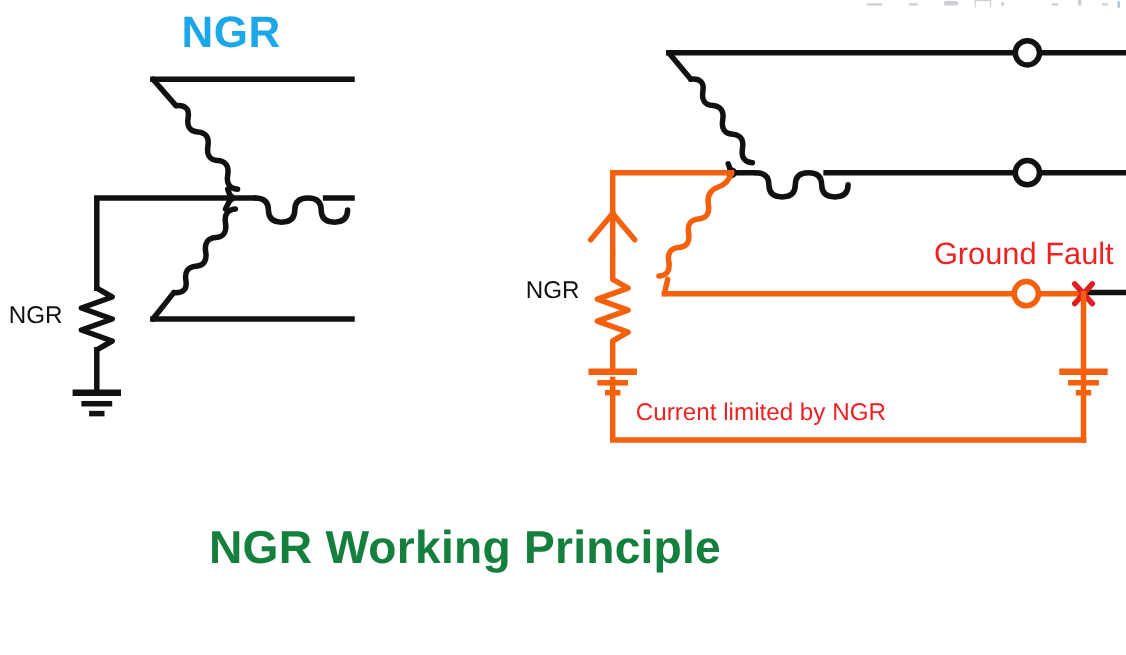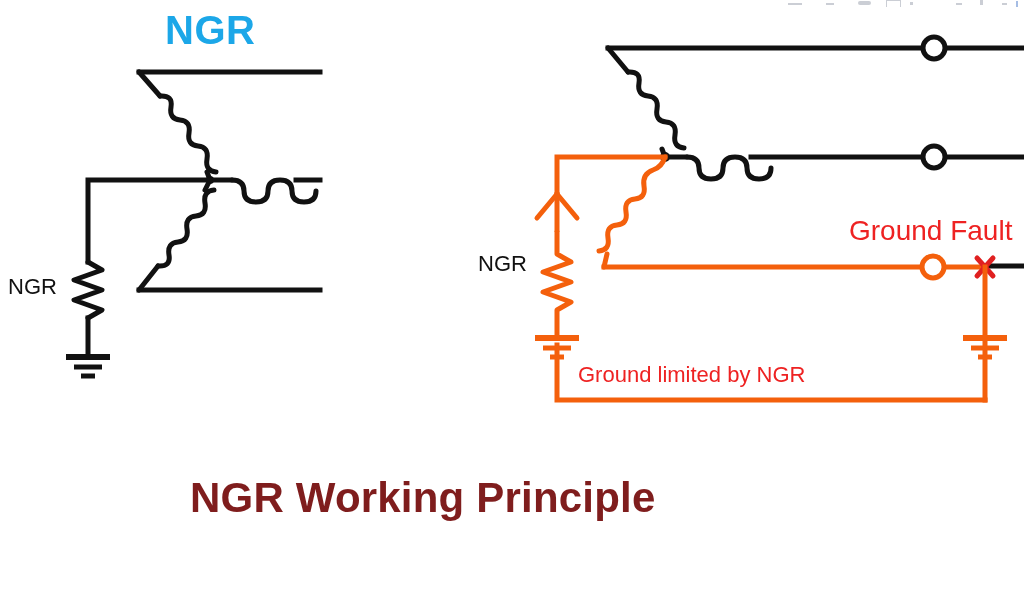--- a/index.html
+++ b/index.html
@@ -96,29 +96,29 @@
     background: #3b6fc4;
   }
 </style>
 </head>
 <body>
 
 <div id="stage" style="background: rgb(255, 255, 255);">
 
   <div class="lbl" id="heading-ngr" style="color: rgb(28, 167, 232);">NGR</div>
 
-  <div class="lbl" id="footer-title" style="color: #7f1d1d;">NGR Working Principle</div>
+  <div class="lbl" id="footer-title" style="color: #15803d;">NGR Working Principle</div>
 
   <div class="lbl" id="label-ngr-left" style="color: rgb(17, 17, 17);">NGR</div>
 
   <div class="lbl" id="label-ngr-right" style="color: rgb(17, 17, 17);">NGR</div>
 
   <div class="lbl" id="label-ground-fault" style="color: rgb(238, 34, 34);">Ground Fault</div>
 
-  <div class="lbl" id="label-current-limited" style="color: rgb(238, 34, 34);">Ground limited by NGR</div>
+  <div class="lbl" id="label-current-limited" style="color: rgb(238, 34, 34);">Current limited by NGR</div>
 
   <div id="toolbar-fragment">
     <div class="tb-tick" style="left:8px;width:14px;height:2px;"></div>
     <div class="tb-tick" style="left:46px;width:8px;height:2px;"></div>
     <div class="tb-tick" style="left:78px;width:13px;height:4px;border-radius:2px;"></div>
     <div class="tb-box" style="left:106px;width:13px;height:6px;"></div>
     <div class="tb-tick" style="left:130px;width:3px;height:3px;"></div>
     <div class="tb-tick" style="left:176px;width:6px;height:2px;"></div>
     <div class="tb-tick" style="left:200px;width:3px;height:5px;"></div>
     <div class="tb-tick" style="left:222px;width:5px;height:2px;"></div>

